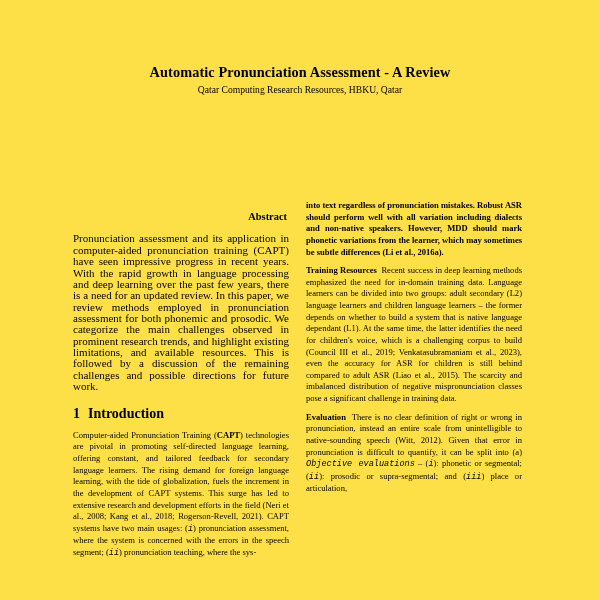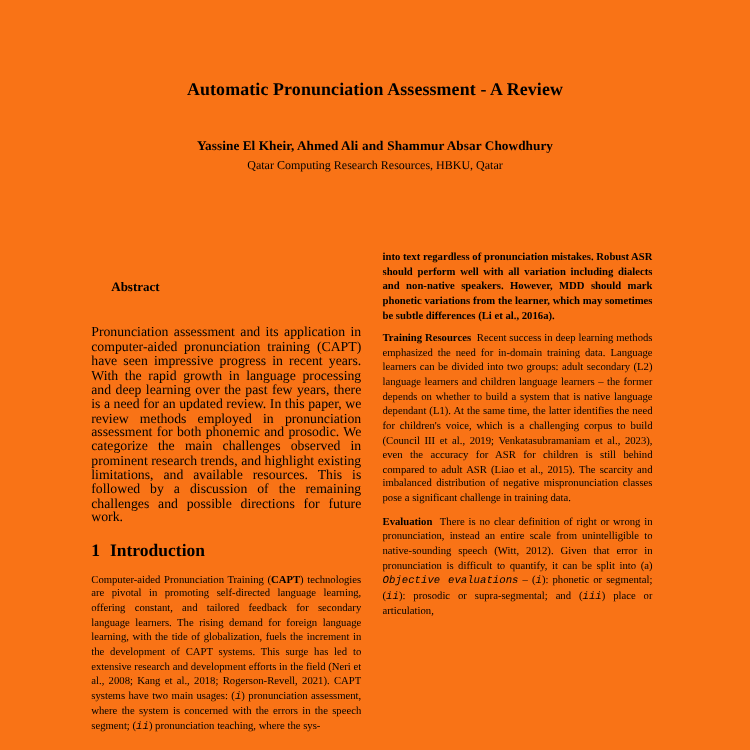--- a/index.html
+++ b/index.html
@@ -12,21 +12,21 @@
     height: 600px;
     overflow: hidden;
     font-family: "Liberation Serif", "DejaVu Serif", serif;
     color: #000000;
     -webkit-font-smoothing: antialiased;
   }
   .page {
     position: relative;
     width: 600px;
     height: 600px;
-    background: #f97316;
+    background: #fde047;
     overflow: hidden;
   }
 
   
   .masthead {
     position: absolute;
     left: 0;
     top: 0;
     width: 600px;
     padding-top: 64px;
@@ -77,23 +77,23 @@
     position: absolute;
     top: 0;
     width: 216px;
     height: 400px;
     overflow: hidden;
   }
   .col-left  { left: 0; }
   .col-right { left: 233px; }
 
   .abstract-heading {
-    margin: 16px;
+    margin: 2px;
     padding-top: 9px;
-    text-align: left;
+    text-align: right;
     font-size: 10.4px;
     font-weight: bold;
     line-height: 1.2;
   }
 
   p.body-text {
     margin: 0;
     padding-top: 7px;
     font-size: 8.55px;
     line-height: 11.62px;
@@ -127,23 +127,20 @@
   .bold { font-weight: bold; }
 </style>
 </head>
 <body>
 
 <div class="page">
 
   <div class="masthead">
     <h1 class="paper-title">Automatic Pronunciation Assessment - A Review</h1>
 
-    <p class="author-line">
-      <span>Yassine El Kheir, Ahmed Ali</span><span class="author-and">and</span><span>Shammur Absar Chowdhury</span>
-    </p>
 
     <p class="affiliation">Qatar Computing Research Resources, HBKU, Qatar</p>
 
   </div>
 
   <div class="columns">
 
     <div class="col col-left">
 
       <h2 class="abstract-heading">Abstract</h2>

